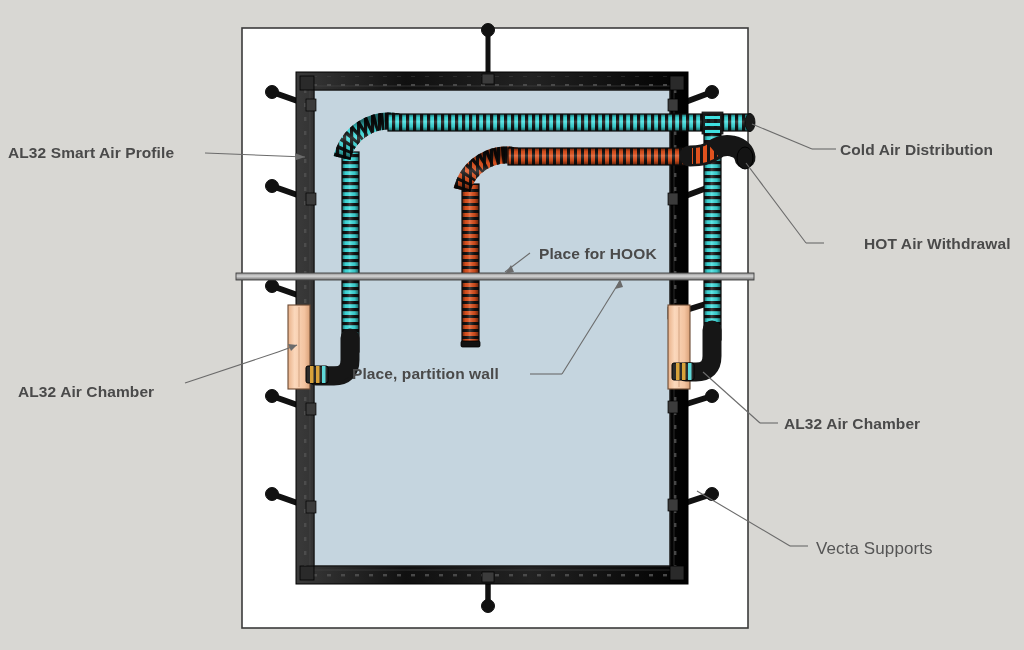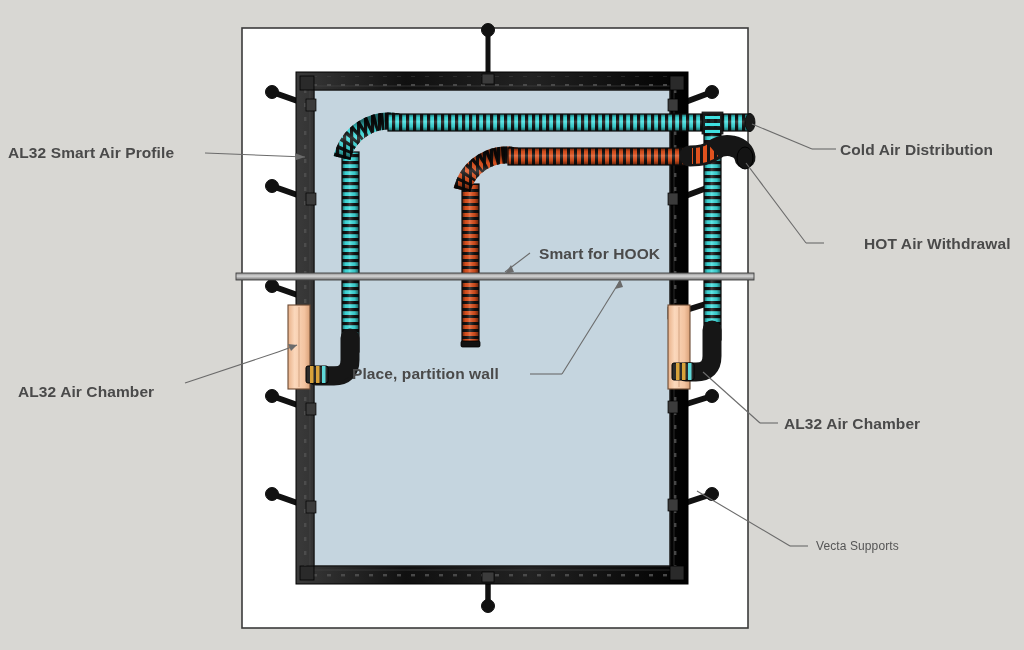--- a/index.html
+++ b/index.html
@@ -17,21 +17,21 @@
     position:absolute;
     font-family:"Liberation Sans", sans-serif;
     font-weight:bold;
     font-size:15.5px;
     color:#4a4a4a;
     white-space:nowrap;
     letter-spacing:0.1px;
   }
   .lbl.small{
     font-weight:normal;
-    font-size:12px;
+    font-size:17px;
     color:#555;
   }
   .lbl.clipped{
     overflow:hidden;
   }
 </style>
 </head>
 <body>
 
 <div id="stage">
@@ -343,19 +343,19 @@
   <div class="lbl" style="left:8px; top:144px;">AL32 Smart Air Profile</div>
 
   <div class="lbl" style="left:840px; top:141px;text-align:center;">Cold Air Distribution</div>
 
   <div class="lbl" style="left:864px; top:235px;">HOT Air Withdrawal</div>
 
   <div class="lbl" style="left:18px; top:383px;">AL32 Air Chamber</div>
 
   <div class="lbl" style="left:784px; top:415px;">AL32 Air Chamber</div>
 
-  <div class="lbl clipped" style="left:539px; top:245px; width:132px;">Smart for HOOK</div>
+  <div class="lbl clipped" style="left:539px; top:245px; width:132px;">Place for HOOK</div>
 
   <div class="lbl" style="left:352px; top:365px;">Place, partition wall</div>
 
   <div class="lbl small" style="left:816px; top:539px;">Vecta Supports</div>
 
 </div>
 
 </body></html>

